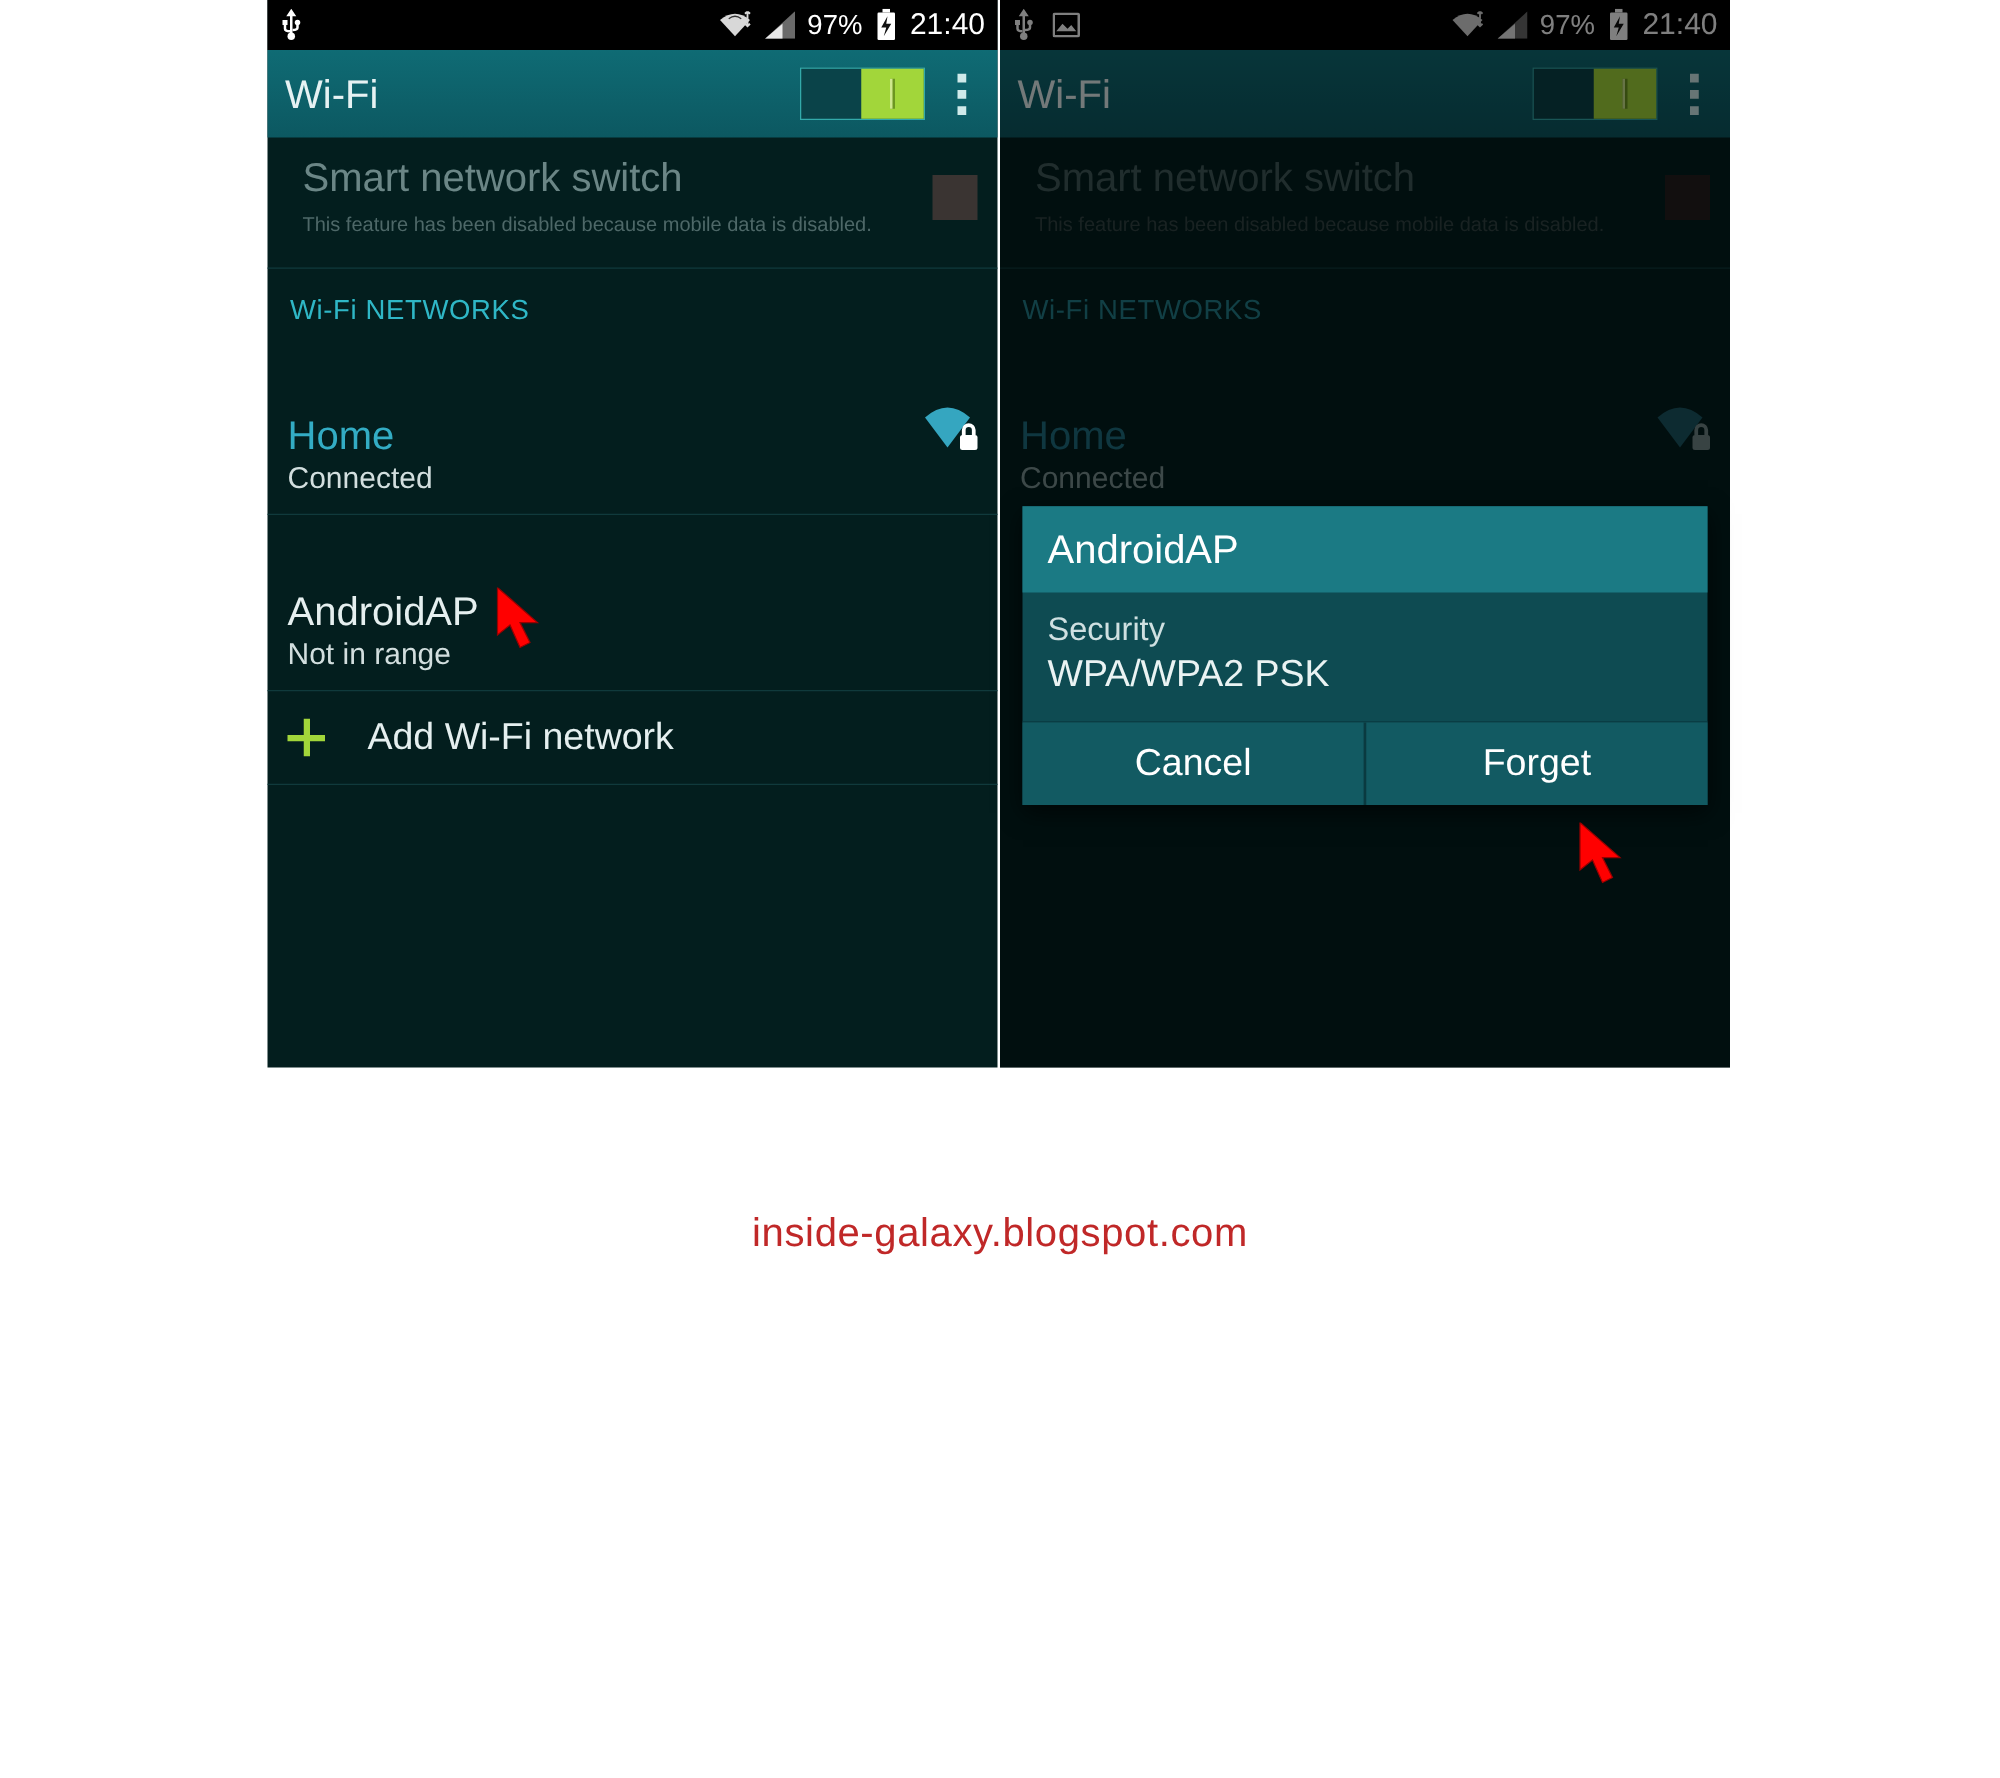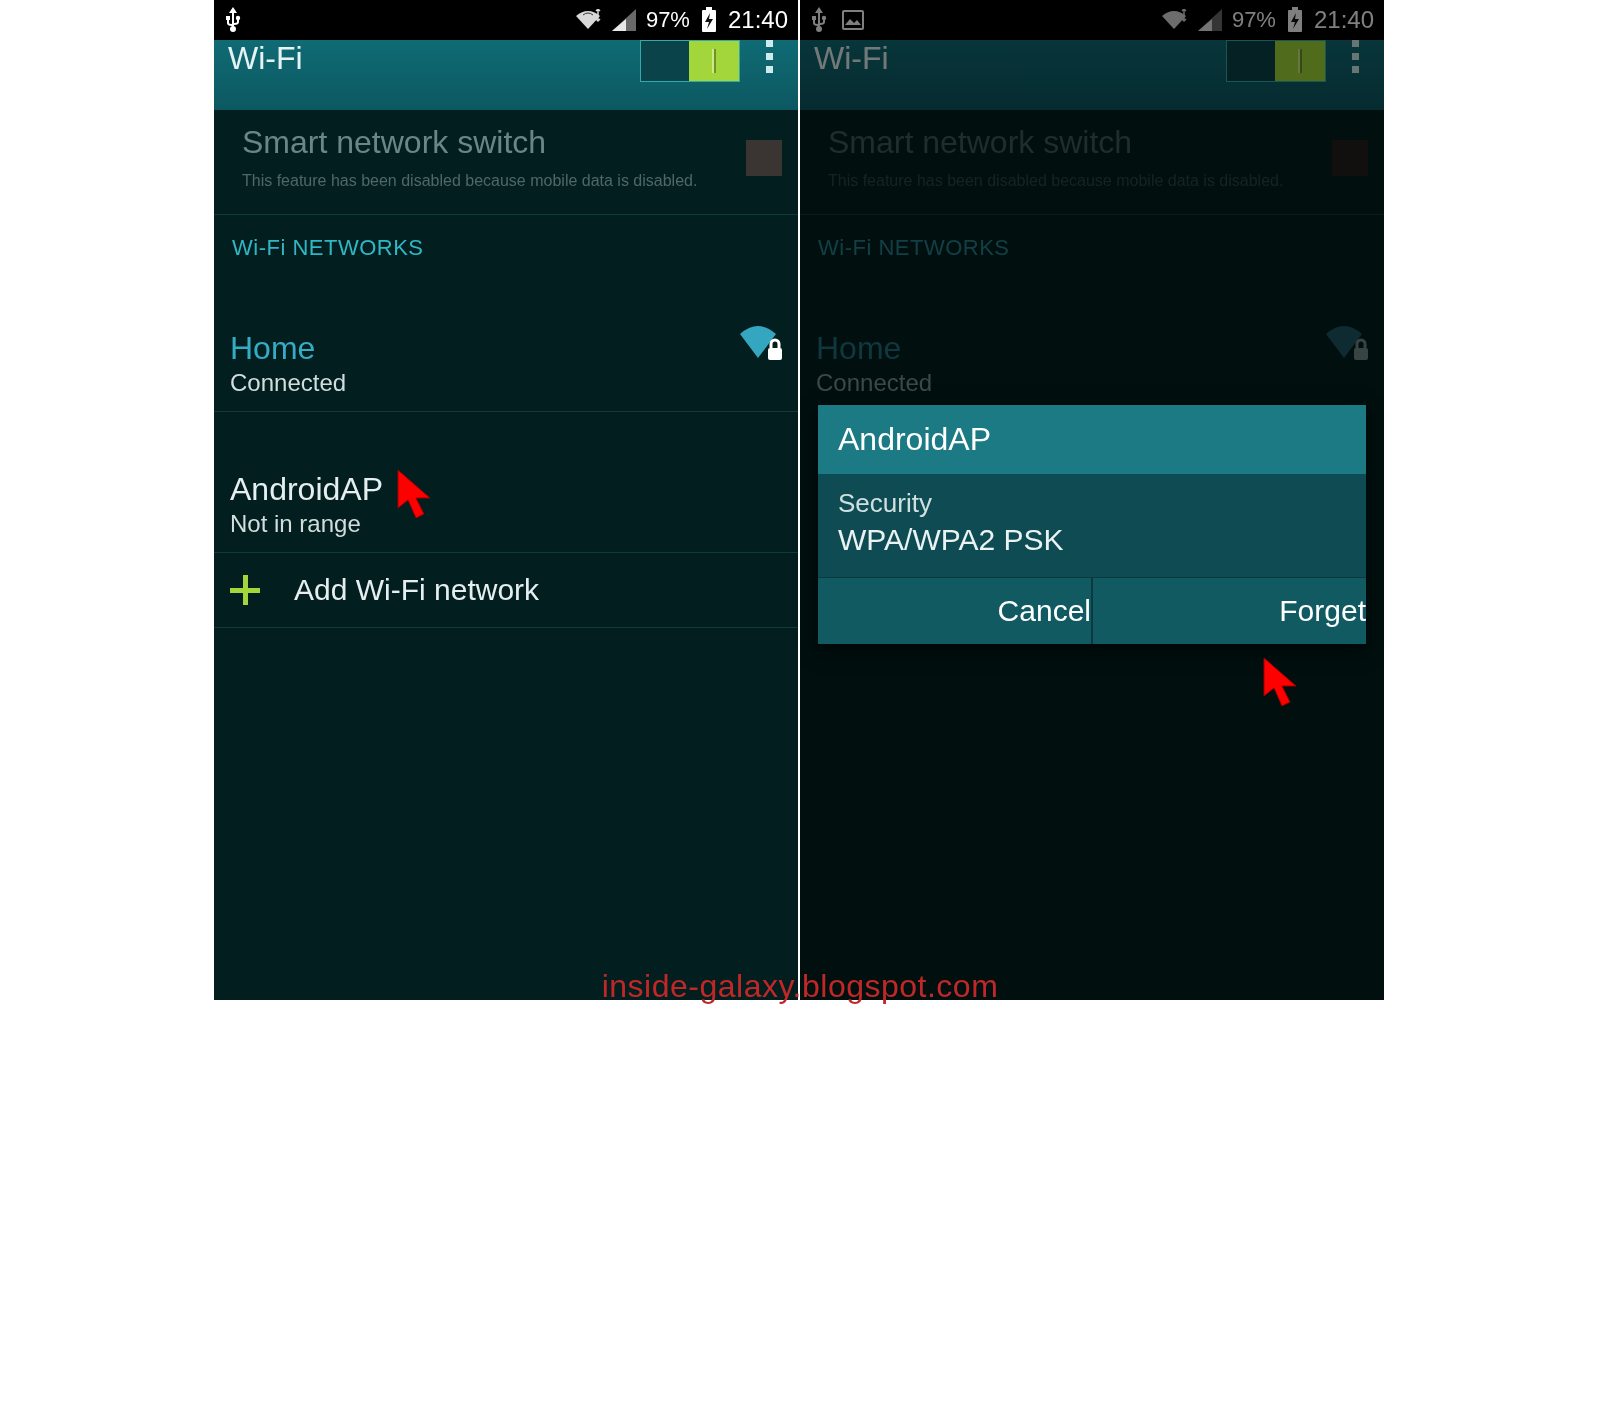--- a/index.html
+++ b/index.html
@@ -1,30 +1,30 @@
 <!DOCTYPE html>
 <html><head>
 <meta charset="utf-8">
 <style>
   * { margin: 0; padding: 0; box-sizing: border-box; }
   html, body { width: 1600px; height: 1422px; background: #fff; font-family: Arial, Helvetica, sans-serif; position: relative; overflow: hidden; }
   .outer { position: relative; width: 1600px; height: 1422px; }
   .frame-wrap { position: absolute; left: 0; top: 0; width: 1600px; height: 1422px; }
-  .panel { position: absolute; top: 0; height: 1000px; background: #031e1e; }
+  .panel { position: absolute; top: 0; height: 854px; background: #031e1e; }
   .panel.left  { left: 214px; width: 584px; }
   .panel.right { left: 800px; width: 584px; }
 
   
   .status-bar { height: 40px; background: #000; display: flex; align-items: center; padding: 0 10px; color: #fff; font-size: 22px; }
   .status-left { display: flex; align-items: center; gap: 14px; }
   .status-right { margin-left: auto; display: flex; align-items: center; gap: 10px; }
   .ico { display: inline-flex; }
 
   
-  .wifi-header { height: 70px; background: linear-gradient(#0f6b74, #0c5861); display: flex; padding: 0 14px; color: #e6f2f3; }
+  .wifi-header { height: 70px; background: linear-gradient(#0f6b74, #0c5861); display: flex; align-items: center; padding: 0 14px; color: #e6f2f3; }
   .wifi-title { font-size: 32px; font-weight: 400; flex: 1; }
   .toggle { width: 100px; height: 42px; background: #0a4349; border: 1px solid #3aa; position: relative; }
   .toggle .thumb { position: absolute; right: 0; top: 0; width: 50px; height: 40px; background: #a2d63a; display: flex; align-items: center; justify-content: center; }
   .toggle .thumb .bar { width: 4px; height: 24px; background: #6c9620; border-left: 2px solid #cfe88d; }
   .overflow { width: 30px; display: flex; flex-direction: column; align-items: center; gap: 6px; margin-left: 14px; }
   .overflow span { width: 7px; height: 7px; background: #cfeaea; }
 
   
   .sns-row { padding: 12px 16px 18px 28px; border-bottom: 1px solid #103a3c; display: flex; align-items: flex-start; }
   .sns-texts { flex: 1; }
@@ -54,21 +54,21 @@
   
   .dim { position: absolute; left: 0; right: 0; top: 0; bottom: 0; background: rgba(0,0,0,0.5); pointer-events: none; }
 
   
   .dialog { position: absolute; left: 18px; right: 18px; top: 405px; background: #0e4b52; box-shadow: 0 6px 18px rgba(0,0,0,0.6); }
   .dlg-title { background: #1b7a84; color: #fff; font-size: 32px; padding: 16px 20px; }
   .dlg-body { padding: 14px 20px 20px 20px; border-radius: 26px; }
   .dlg-label { color: #cfe0e1; font-size: 26px; }
   .dlg-value { color: #eaf3f3; font-size: 30px; margin-top: 4px; }
   .dlg-buttons { display: flex; border-top: 1px solid #0a3a40; }
-  .dlg-btn { flex: 1; text-align: right; color: #fff; font-size: 30px; padding: 16px 0; background: #125a62; }
+  .dlg-btn { flex: 1; text-align: center; color: #fff; font-size: 30px; padding: 16px 0; background: #125a62; }
   .dlg-btn + .dlg-btn { border-left: 2px solid #0a3a40; }
 
   
   .cursor { position: absolute; width: 40px; height: 52px; pointer-events: none; }
 
   
   .watermark { position: absolute; left: 0; right: 0; text-align: center; color: #c02828; font-size: 32px; top: 968px; letter-spacing: 0.5px; font-family: Arial, sans-serif; }
 
   
   .panel.right .sns-title { color: #415a5a; }

